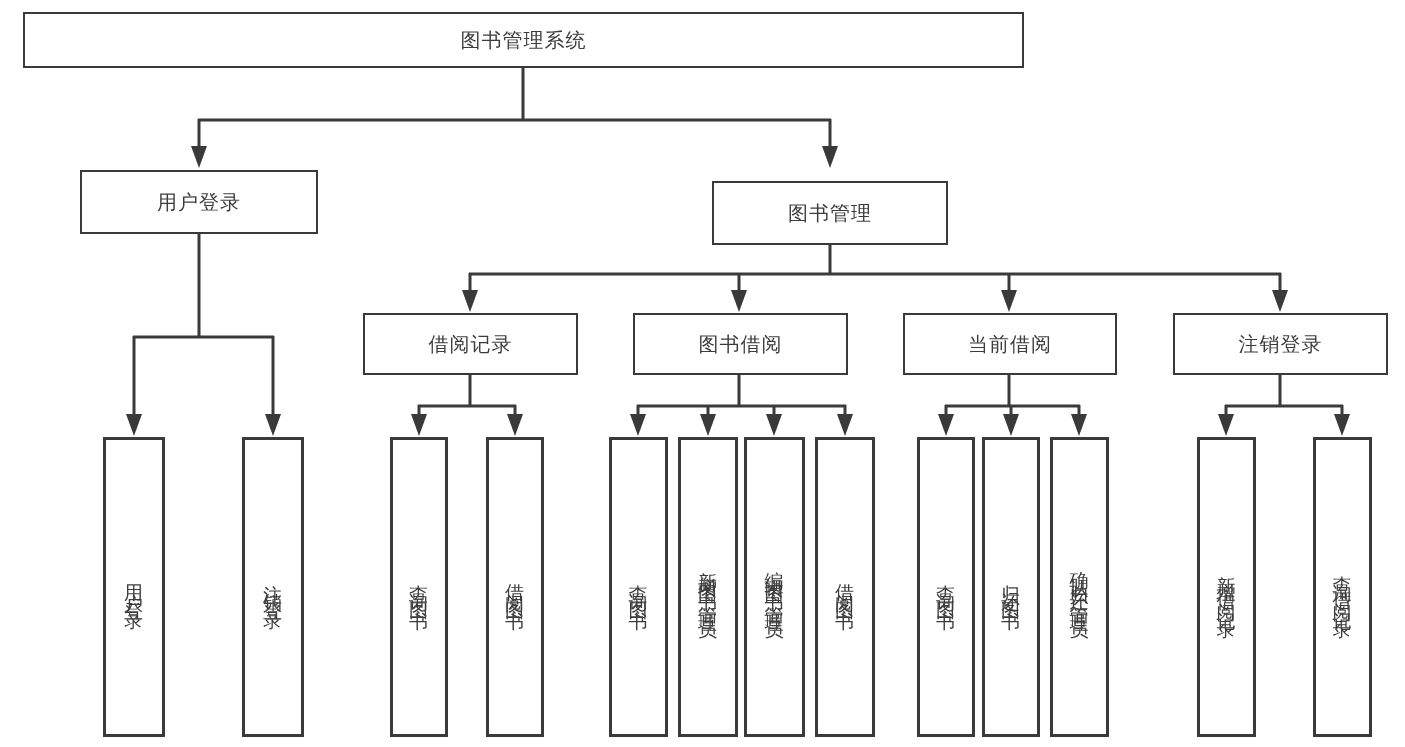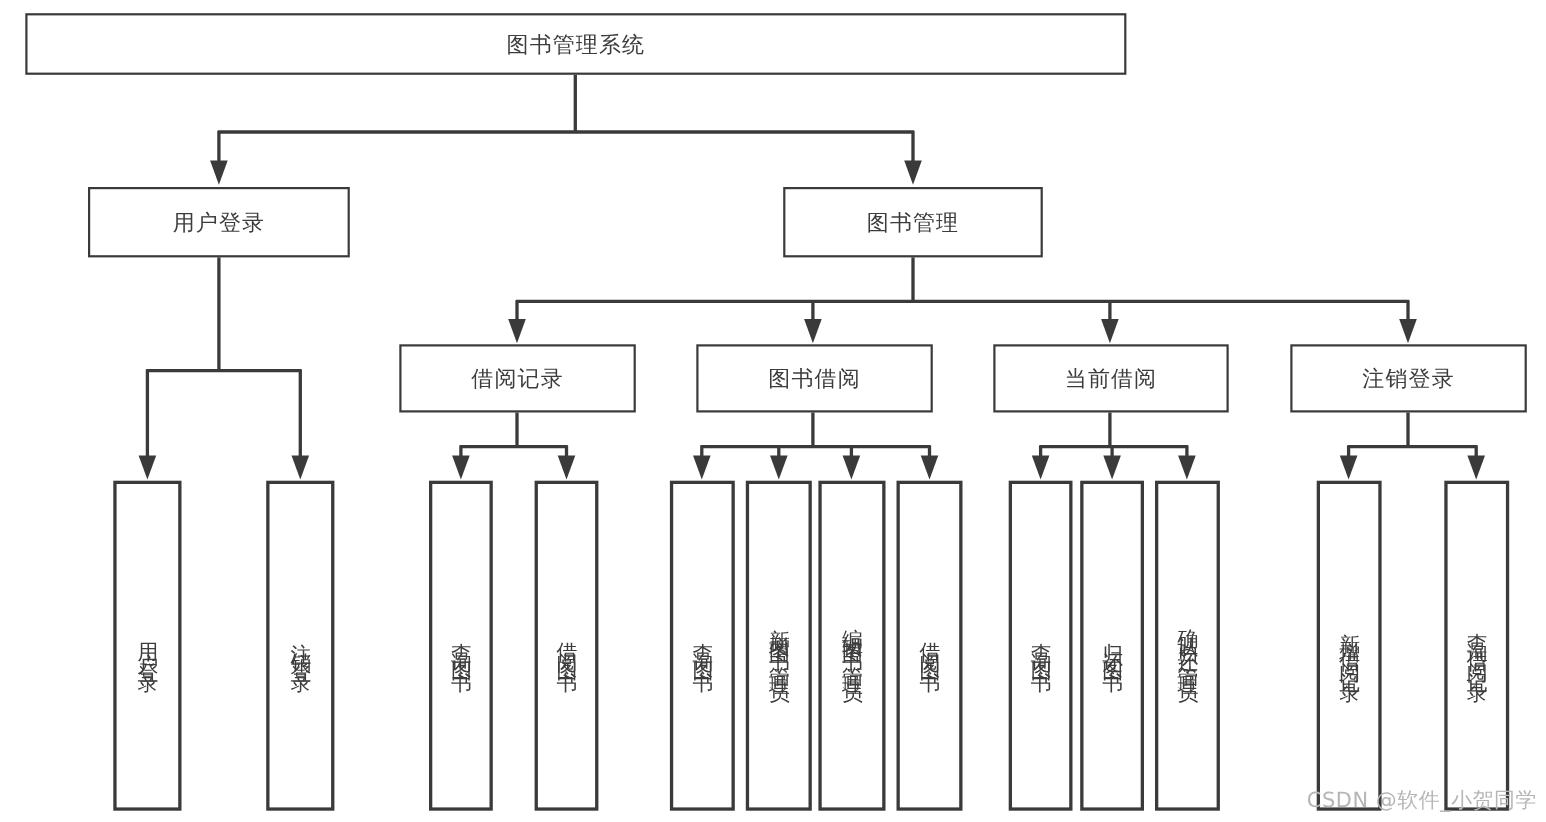--- a/index.html
+++ b/index.html
@@ -121,21 +121,21 @@
     </g>
   </svg>
 
   <div class="hbox" style="left:23px;top:12px;width:1001px;height:56px">
     <span>图书管理系统</span>
   </div>
 
   <div class="hbox" style="left:80px;top:170px;width:238px;height:64px">
     <span>用户登录</span>
   </div>
-  <div class="hbox" style="left:712px;top:170px;width:236px;height:64px">
+  <div class="hbox" style="left:712px;top:181px;width:236px;height:64px">
     <span>图书管理</span>
   </div>
 
   <div class="hbox" style="left:363px;top:313px;width:215px;height:62px">
     <span>借阅记录</span>
   </div>
   <div class="hbox" style="left:633px;top:313px;width:215px;height:62px">
     <span>图书借阅</span>
   </div>
   <div class="hbox" style="left:903px;top:313px;width:214px;height:62px">
@@ -182,15 +182,14 @@
     <span class="vtext">确认归还（管理员）</span>
   </div>
 
   <div class="vbox" style="left:1197px;width:59px">
     <span class="vtext">新增借阅记录</span>
   </div>
   <div class="vbox" style="left:1313px;width:59px">
     <span class="vtext">查询借阅记录</span>
   </div>
 
-  <div class="watermark">CSDN @软件_小贺同学</div>
 
 </div>
 
 </body></html>

